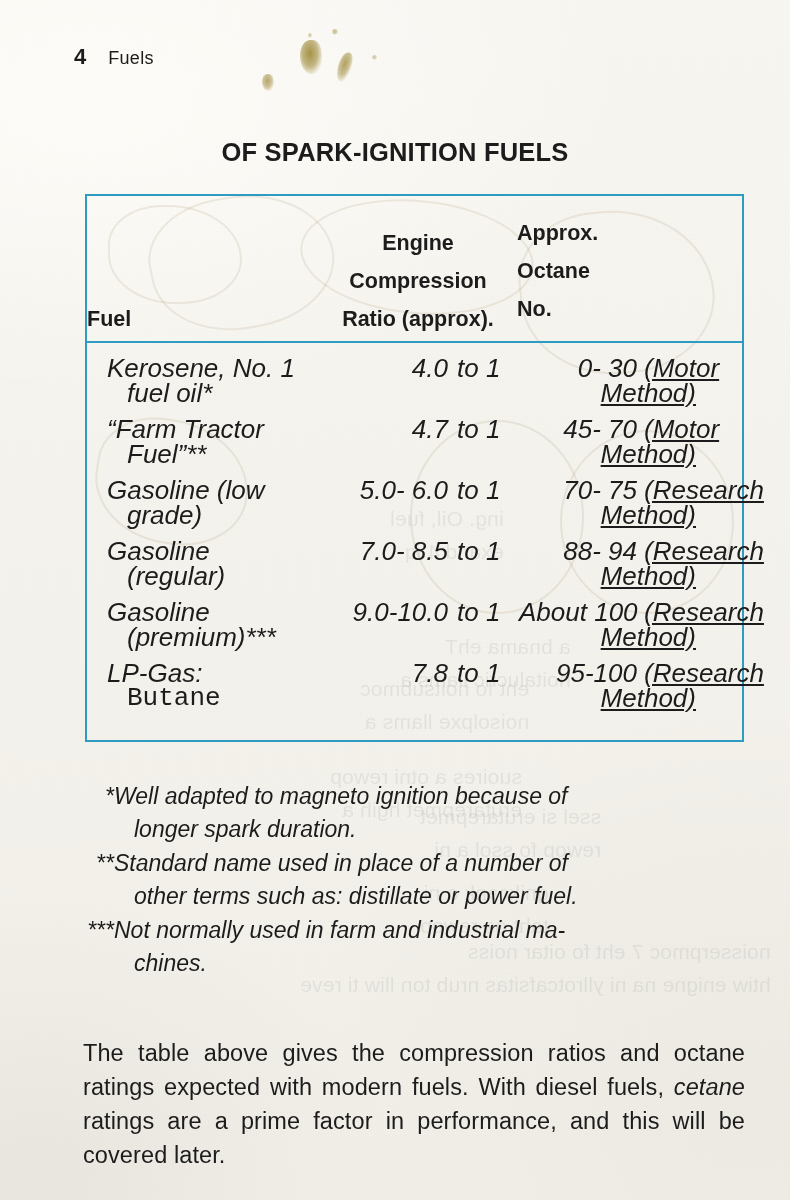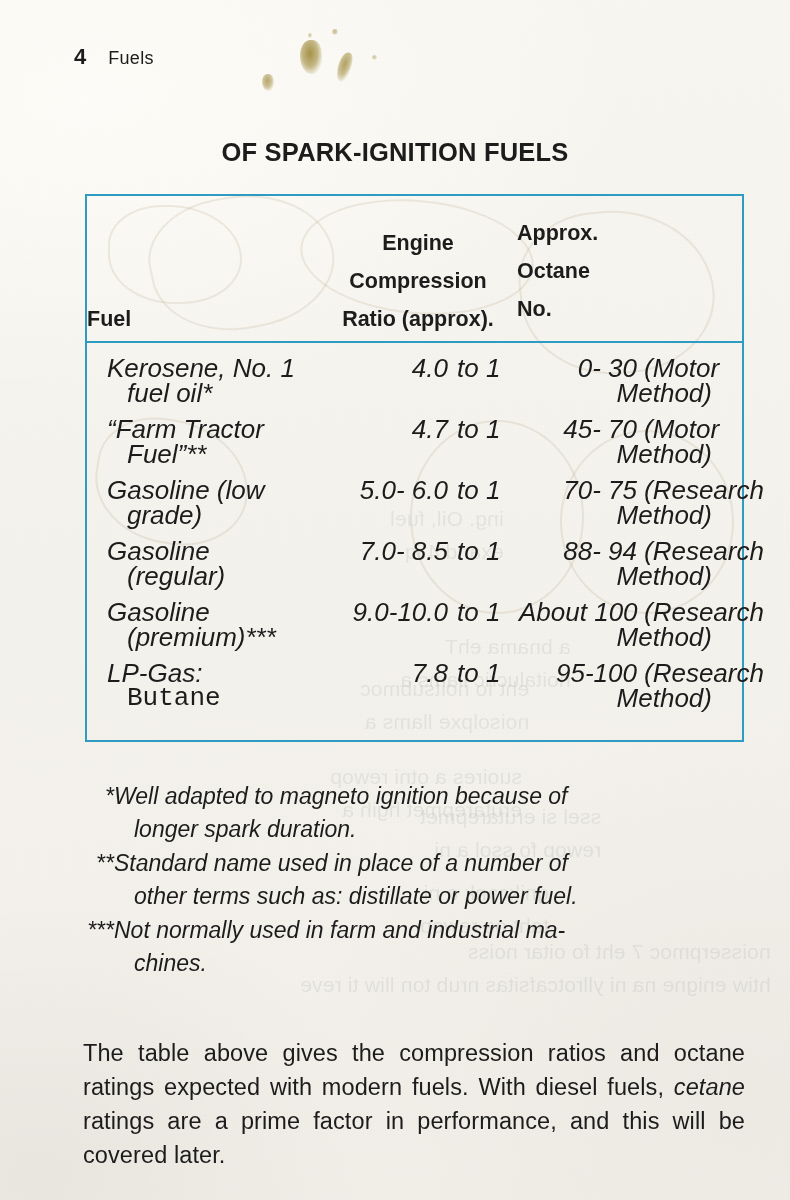--- a/index.html
+++ b/index.html
@@ -166,21 +166,21 @@
     min-width: 92px;
     text-align: right;
   }
   td.ratio .to {
     display: inline-block;
     min-width: 48px;
     text-align: left;
     padding-left: 9px;
   }
 
-  td.oct { padding-left: 8px; padding-right: 8px; }
+  td.oct { padding-left: 8px; padding-right: 24px; text-decoration: underline; }
   td.oct .line1 {
     display: block;
     white-space: nowrap;
   }
   td.oct .num {
     display: inline-block;
     width: 118px;
     text-align: right;
   }
   td.oct .paren { padding-left: 7px; }

